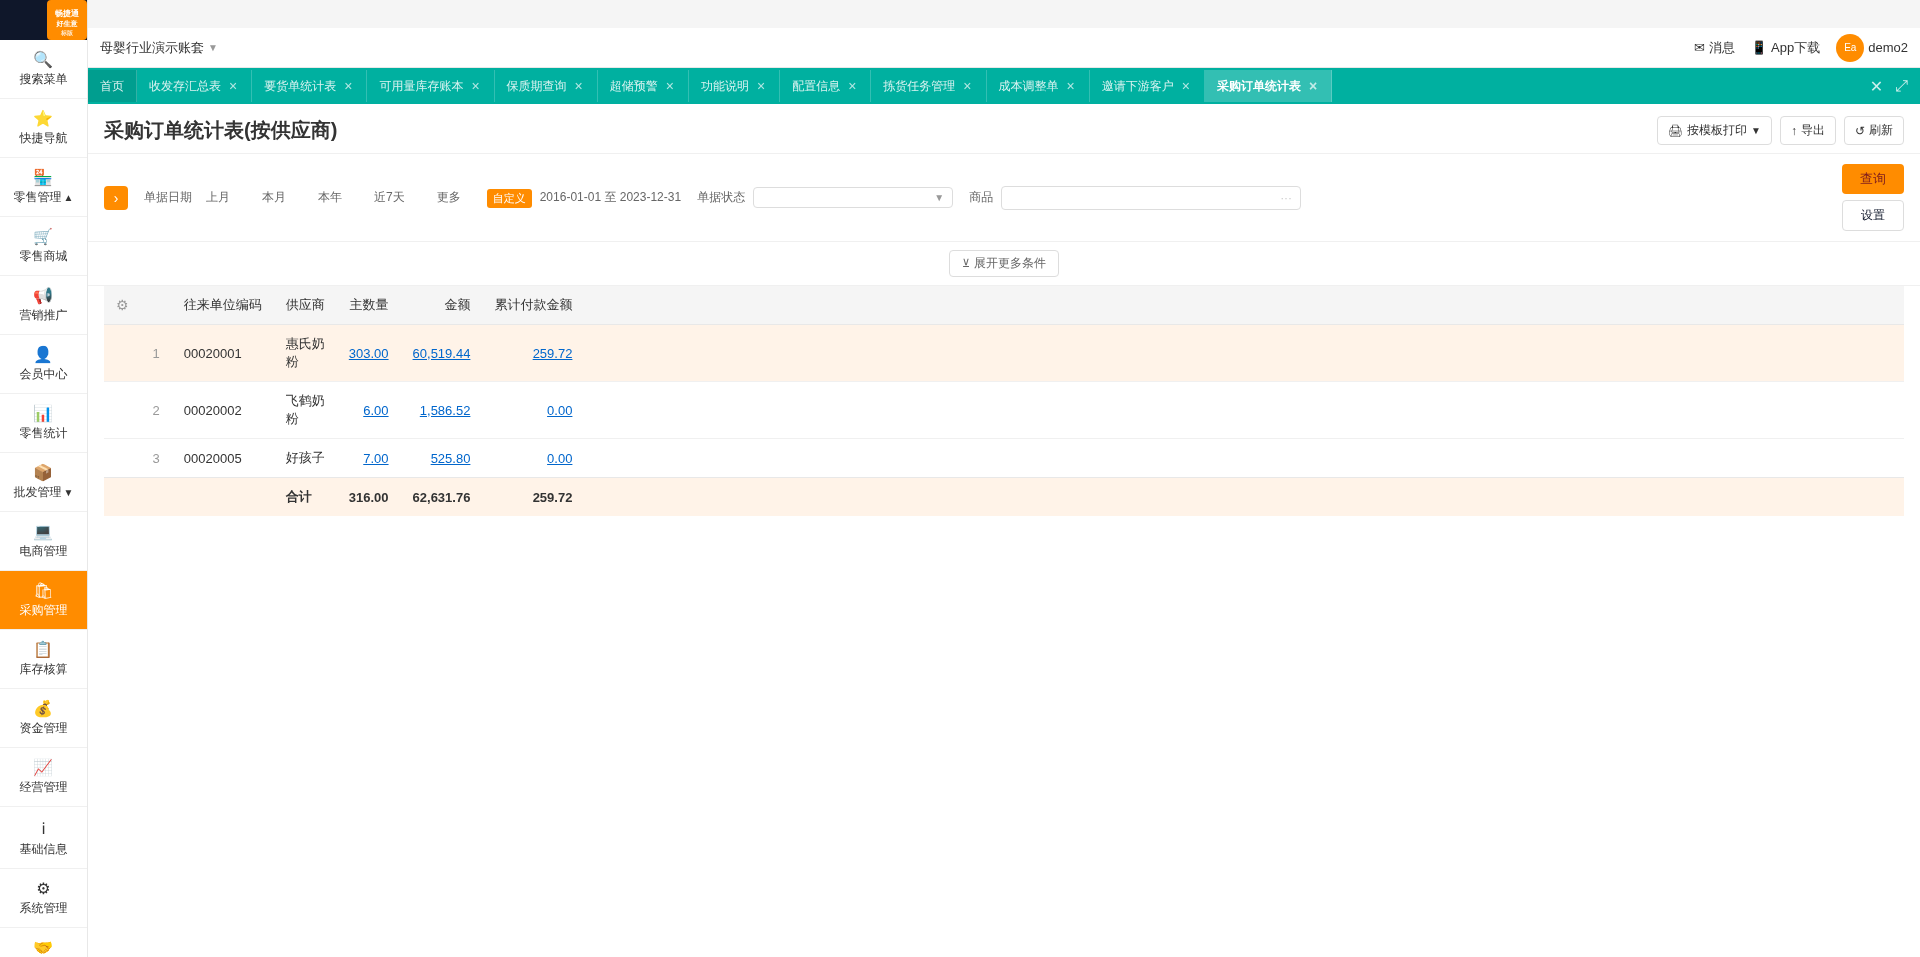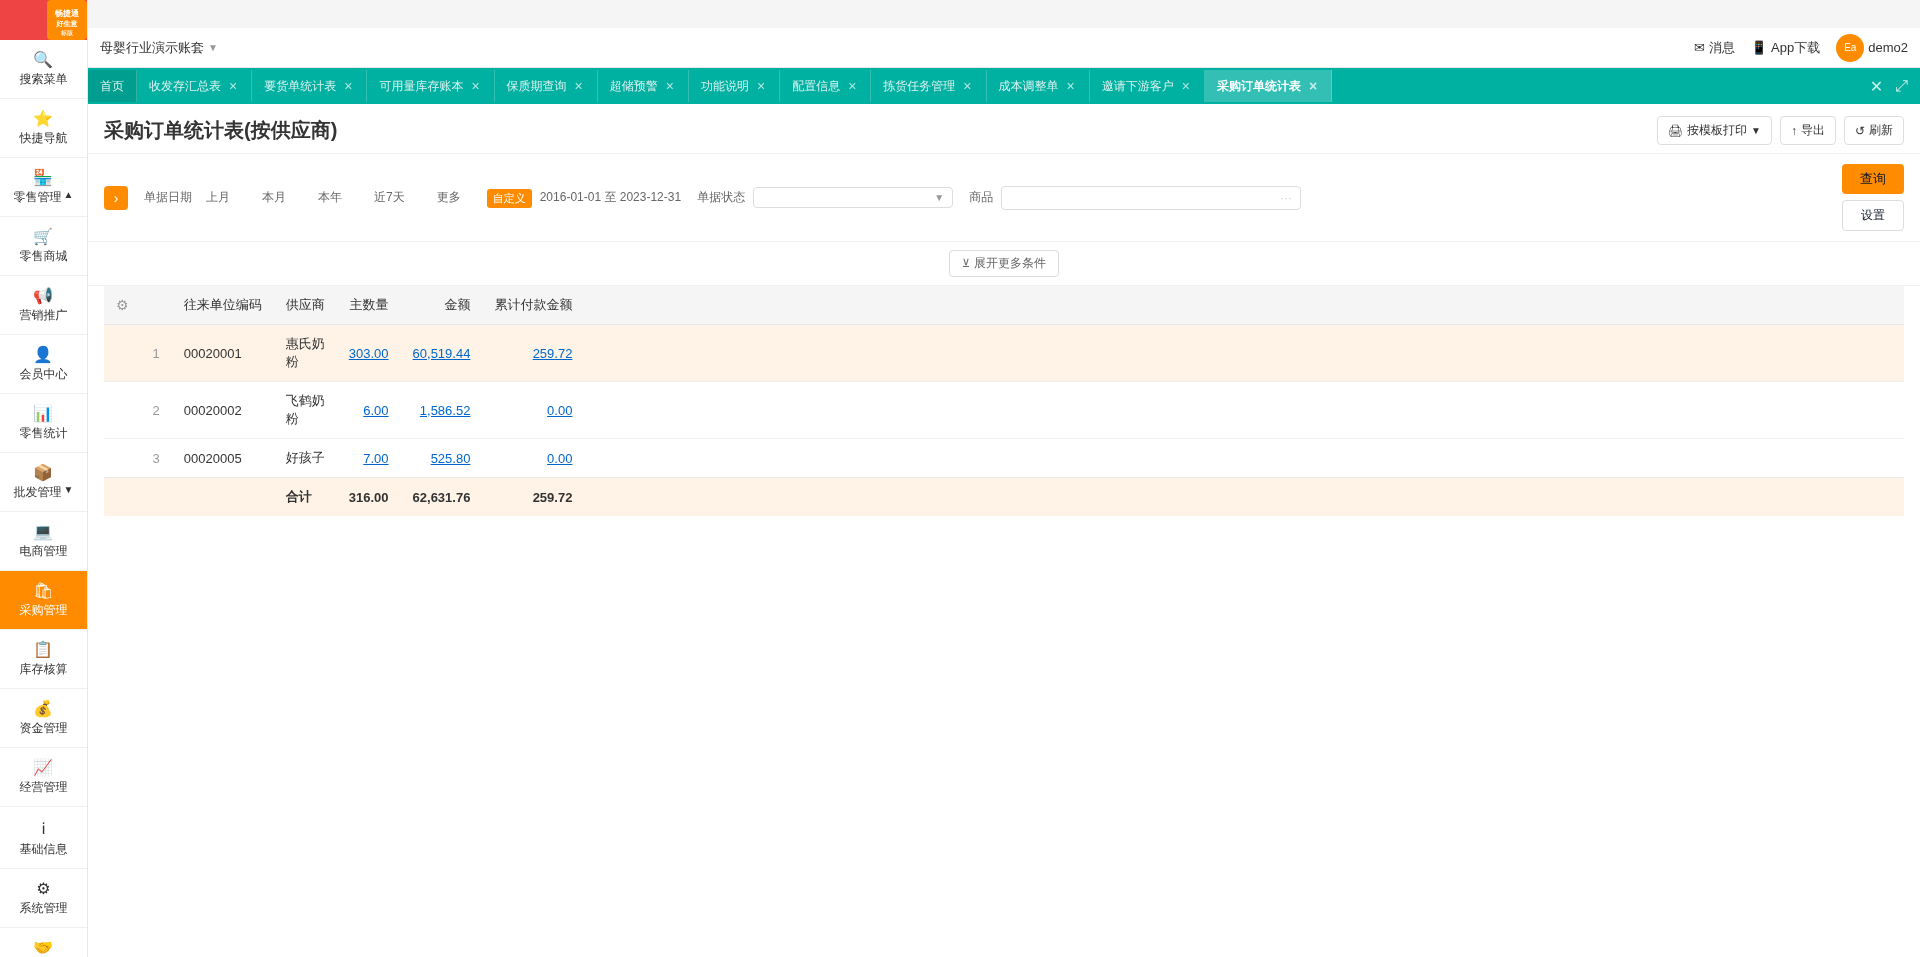--- a/index.html
+++ b/index.html
@@ -10,21 +10,21 @@
       width: 88px;
       background: #fff;
       border-right: 1px solid #e8e8e8;
       display: flex;
       flex-direction: column;
       flex-shrink: 0;
       height: 100%;
       overflow-y: auto;
     }
     .sidebar-logo {
-      background: #ef4444;
+      background: #0f172a;
       height: 40px;
       display: flex;
       align-items: center;
       justify-content: center;
       color: white;
       font-size: 11px;
       font-weight: bold;
       padding-left: 46px;
     }
     .sidebar-item {
@@ -36,21 +36,21 @@
       border-bottom: 1px solid #f0f0f0;
       display: flex;
       flex-direction: column;
       align-items: center;
       gap: 2px;
     }
     .sidebar-item.active { background: #ff8c00; color: white; }
     .sidebar-item .item-icon { font-size: 16px; }
     .sidebar-item-with-arrow {
       display: flex;
-      align-items: flex-start;
+      align-items: center;
       justify-content: center;
       gap: 2px;
     }
 
     
     .main-area {
       flex: 1;
       display: flex;
       flex-direction: column;
       overflow: hidden;
@@ -208,21 +208,21 @@
       border: 1px solid #ddd;
       border-radius: 4px;
       background: white;
       cursor: pointer;
       font-size: 12px;
       color: #333;
     }
     .btn-query {
       padding: 6px 18px;
       background: #ff8c00;
-      color: #0f172a;
+      color: #7f1d1d;
       border: none;
       border-radius: 4px;
       cursor: pointer;
       font-size: 13px;
     }
     .btn-settings {
       padding: 6px 12px;
       background: white;
       color: #0f172a;
       border: 1px solid #ddd;

